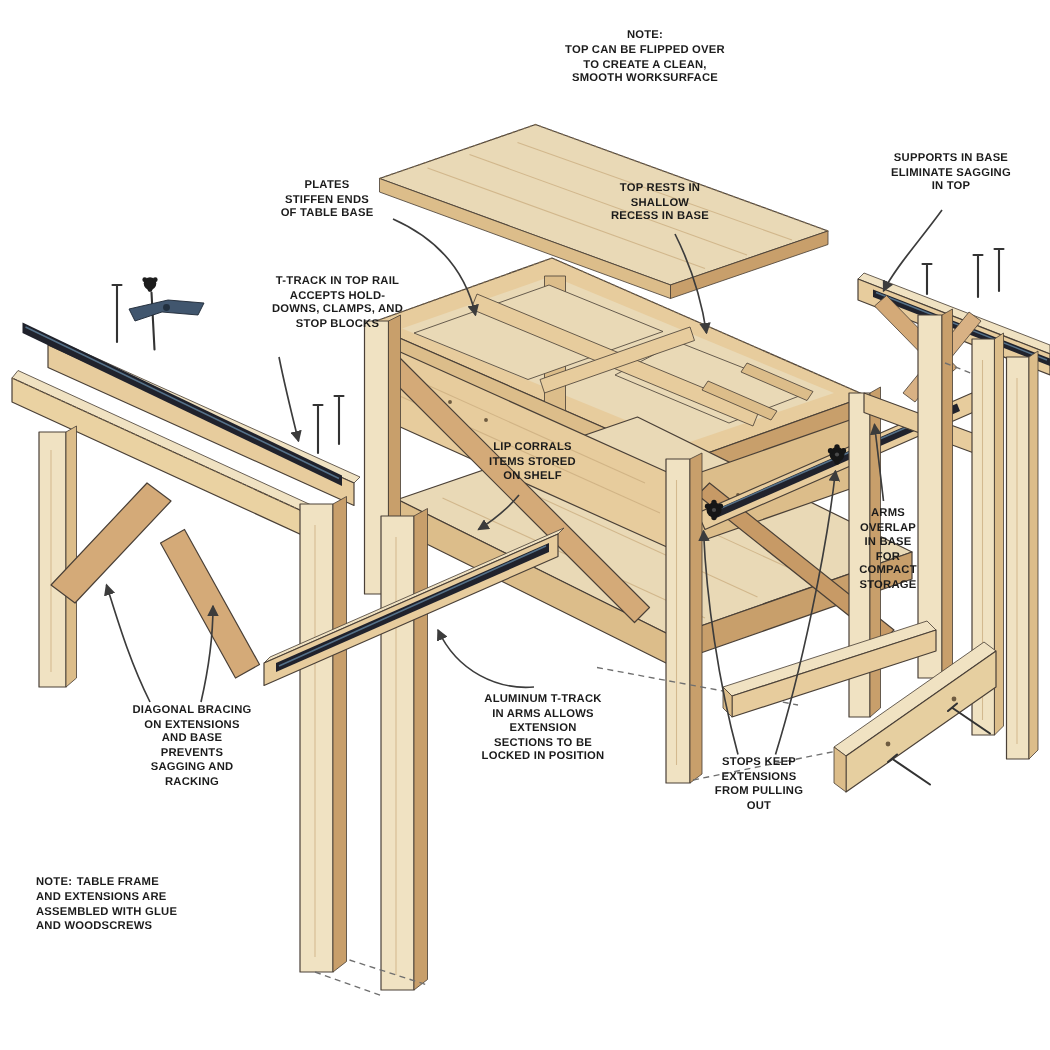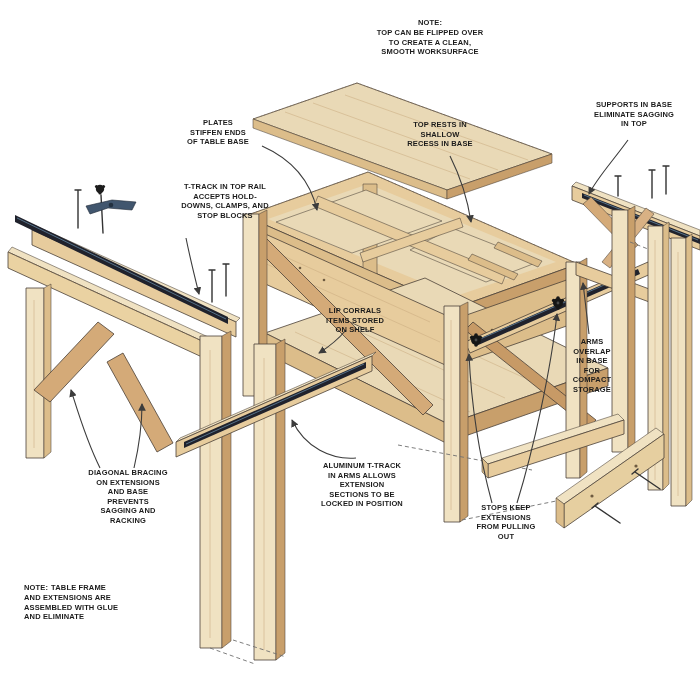--- a/index.html
+++ b/index.html
@@ -264,21 +264,21 @@
 
 <div class="note note-top" style="left:430px;top:18px;width:110px;">
   <div class="nb">NOTE:</div>
   <div>TOP CAN BE FLIPPED OVER TO CREATE A CLEAN, SMOOTH WORKSURFACE</div>
 </div>
 
 <div class="callout" style="left:218px;top:118px;width:64px;">PLATES STIFFEN ENDS OF TABLE BASE</div>
 <div class="callout" style="left:188px;top:182px;width:88px;margin-left:37px;">T-TRACK IN TOP RAIL ACCEPTS HOLD-DOWNS, CLAMPS, AND STOP BLOCKS</div>
 <div class="callout" style="left:440px;top:120px;width:66px;">TOP RESTS IN SHALLOW RECESS IN BASE</div>
 <div class="callout" style="left:634px;top:100px;width:80px;">SUPPORTS IN BASE ELIMINATE SAGGING IN TOP</div>
-<div class="callout" style="left:355px;top:306px;width:58px;">LIP CORRALS ITEMS STORED ON SHELF</div>
+<div class="callout" style="left:355px;top:293px;width:58px;">LIP CORRALS ITEMS STORED ON SHELF</div>
 <div class="callout" style="left:592px;top:337px;width:42px;">ARMS OVERLAP IN BASE FOR COMPACT STORAGE</div>
 <div class="callout" style="left:128px;top:468px;width:80px;">DIAGONAL BRACING ON EXTENSIONS AND BASE PREVENTS SAGGING AND RACKING</div>
 <div class="callout" style="left:362px;top:461px;width:84px;">ALUMINUM T-TRACK IN ARMS ALLOWS EXTENSION SECTIONS TO BE LOCKED IN POSITION</div>
 <div class="callout" style="left:506px;top:503px;width:72px;">STOPS KEEP EXTENSIONS FROM PULLING OUT</div>
 
 <div class="note" style="left:24px;top:583px;width:98px;">
-  <b>NOTE:</b><span>TABLE FRAME AND EXTENSIONS ARE ASSEMBLED WITH GLUE AND ELIMINATE</span>
+  <b>NOTE:</b><span>TABLE FRAME AND EXTENSIONS ARE ASSEMBLED WITH GLUE AND WOODSCREWS</span>
 </div>
 
 </body></html>

